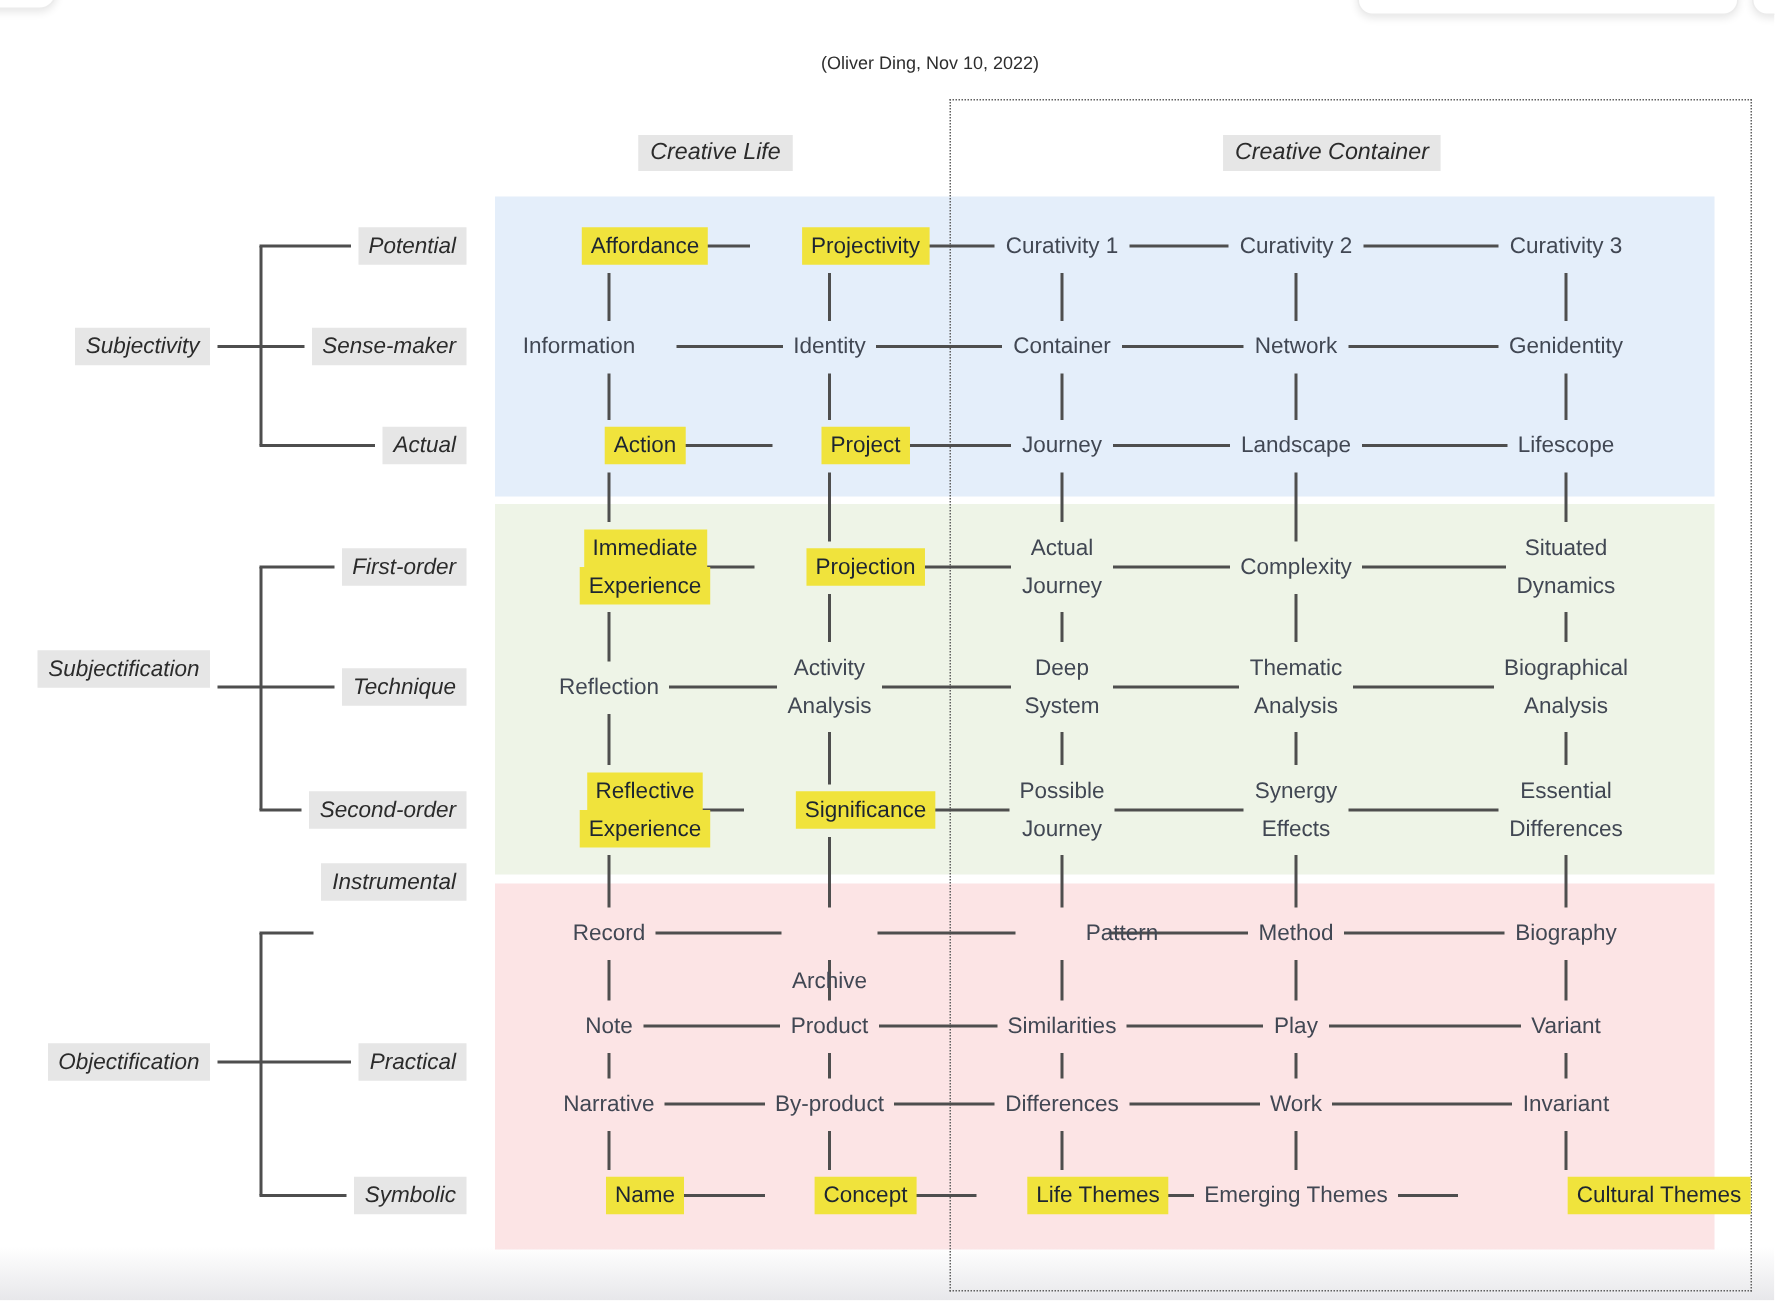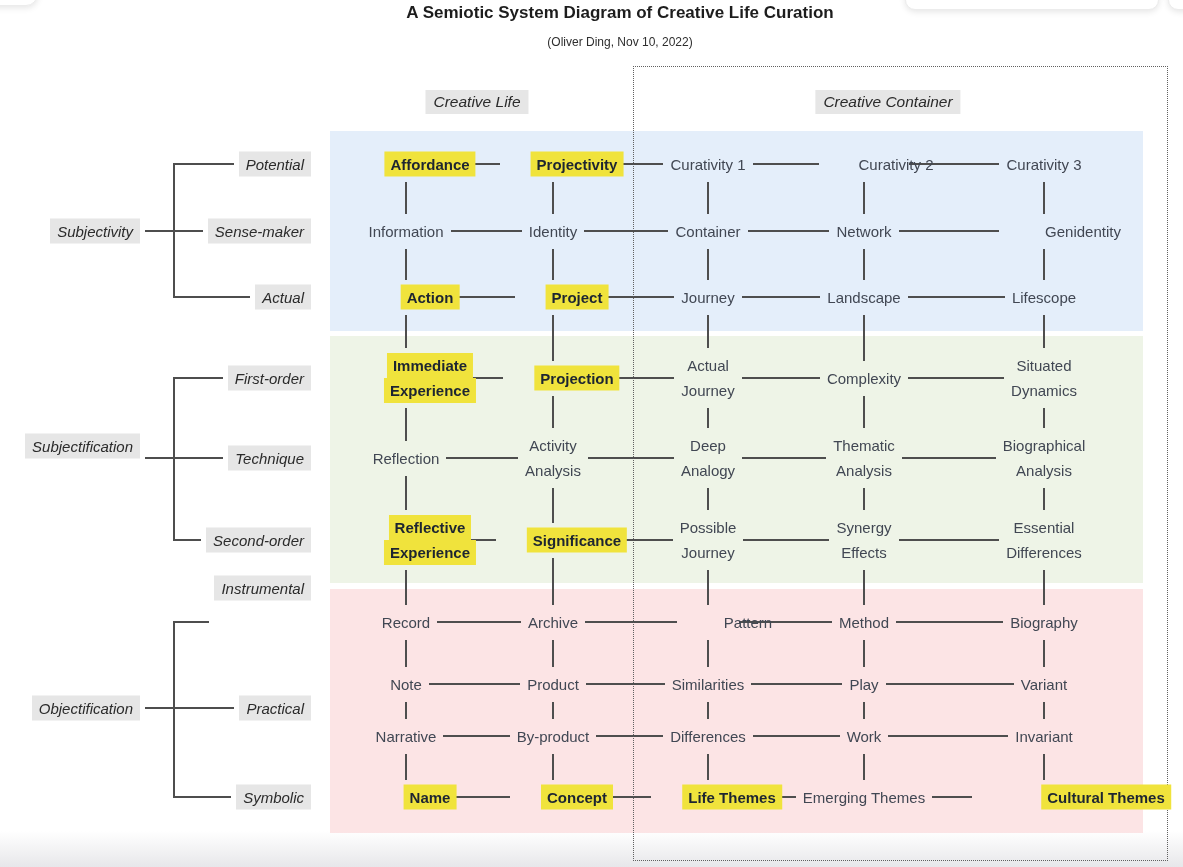--- a/index.html
+++ b/index.html
@@ -36,37 +36,36 @@
   #hdr-left{ left:477px; top:102px; }
   #hdr-right{ left:888px; top:102px; }
   .hline{ position:absolute; height:1.5px; background:var(--line,#4e4e4e); z-index:4; }
   .vline{ position:absolute; width:1.5px;  background:var(--line,#4e4e4e); z-index:4; }
   .node{
     position:absolute; transform:translate(-50%,-50%); z-index:5;
     display:flex; flex-direction:column; align-items:center;
     font-size:15px; line-height:25px; color:#414753; text-align:center;
   }
   .node span{ white-space:nowrap; display:inline-block; }
-  .node.hl{ font-weight:700; color:#1d2531;padding-left:48px; }
+  .node.hl{ font-weight:400; color:#1d2531;padding-left:48px; }
   .node.hl span{ background:var(--hl,#f0e33c); padding:0 6px; }
   .bk-label{
     position:absolute; transform:translateY(-50%); z-index:5;
     font-style:italic; font-size:15px; line-height:21px; color:#2b2b2b;
     background:#e6e6e6; padding:2px 7px; white-space:nowrap;
   }
 </style>
 </head>
 <body>
 
 <div id="canvas">
   <div class="card" style="left:-60px; top:-30px; width:96px;  height:34px;"></div>
   <div class="card" style="left:905px; top:-24px; width:252px; height:32px; border-radius:10px;"></div>
   <div class="card" style="left:1168px;top:-24px; width:70px;  height:32px; border-radius:10px;"></div>
 
-  <h1 id="title">A Semiotic System Diagram of Creative Life Curation</h1>
   <div id="subtitle">(Oliver Ding, Nov 10, 2022)</div>
 
   <div id="container-outline"></div>
 
   <div id="hdr-left" class="col-hdr">Creative Life</div>
   <div id="hdr-right" class="col-hdr">Creative Container</div>
 
   <div id="bands">
       <div class="band" style="top: 131px; height: 200px; background: rgb(228, 238, 250);"></div>
       <div class="band" style="top: 336px; height: 247px; background: rgb(238, 244, 231);"></div>
@@ -174,39 +173,39 @@
   <div id="nodes">
       <div class="node hl" style="left: 406px; top: 164px;">
         <span>Affordance</span>
       </div>
       <div class="node hl" style="left: 553px; top: 164px;">
         <span>Projectivity</span>
       </div>
       <div class="node" style="left: 708px; top: 164px;">
         <span>Curativity 1</span>
       </div>
-      <div class="node" style="left: 864px; top: 164px; margin-left: 32px;">
+      <div class="node" style="left: 864px; top: 164px;">
         <span>Curativity 2</span>
       </div>
       <div class="node" style="left: 1044px; top: 164px;">
         <span>Curativity 3</span>
       </div>
-      <div class="node" style="left: 406px; top: 231px;">
+      <div class="node" style="left: 386px; top: 231px;">
         <span>Information</span>
       </div>
       <div class="node" style="left: 553px; top: 231px;">
         <span>Identity</span>
       </div>
       <div class="node" style="left: 708px; top: 231px;">
         <span>Container</span>
       </div>
       <div class="node" style="left: 864px; top: 231px;">
         <span>Network</span>
       </div>
-      <div class="node" style="left: 1044px; top: 231px; margin-left: 39px;">
+      <div class="node" style="left: 1044px; top: 231px;">
         <span>Genidentity</span>
       </div>
       <div class="node hl" style="left: 406px; top: 297px;">
         <span>Action</span>
       </div>
       <div class="node hl" style="left: 553px; top: 297px;">
         <span>Project</span>
       </div>
       <div class="node" style="left: 708px; top: 297px;">
         <span>Journey</span>
@@ -237,21 +236,21 @@
       </div>
       <div class="node" style="left: 406px; top: 458px;">
         <span>Reflection</span>
       </div>
       <div class="node" style="left: 553px; top: 458px;">
         <span>Activity</span>
         <span>Analysis</span>
       </div>
       <div class="node" style="left: 708px; top: 458px;">
         <span>Deep</span>
-        <span>Analogy</span>
+        <span>System</span>
       </div>
       <div class="node" style="left: 864px; top: 458px;">
         <span>Thematic</span>
         <span>Analysis</span>
       </div>
       <div class="node" style="left: 1044px; top: 458px;">
         <span>Biographical</span>
         <span>Analysis</span>
       </div>
       <div class="node hl" style="left: 406px; top: 540px;">
@@ -269,21 +268,21 @@
         <span>Synergy</span>
         <span>Effects</span>
       </div>
       <div class="node" style="left: 1044px; top: 540px;">
         <span>Essential</span>
         <span>Differences</span>
       </div>
       <div class="node" style="left: 406px; top: 622px;">
         <span>Record</span>
       </div>
-      <div class="node" style="left: 553px; top: 622px; align-items: flex-end;">
+      <div class="node" style="left: 553px; top: 654px; align-items: flex-end;">
         <span>Archive</span>
       </div>
       <div class="node" style="left: 748px; top: 622px;">
         <span>Pattern</span>
       </div>
       <div class="node" style="left: 864px; top: 622px;">
         <span>Method</span>
       </div>
       <div class="node" style="left: 1044px; top: 622px;">
         <span>Biography</span>

